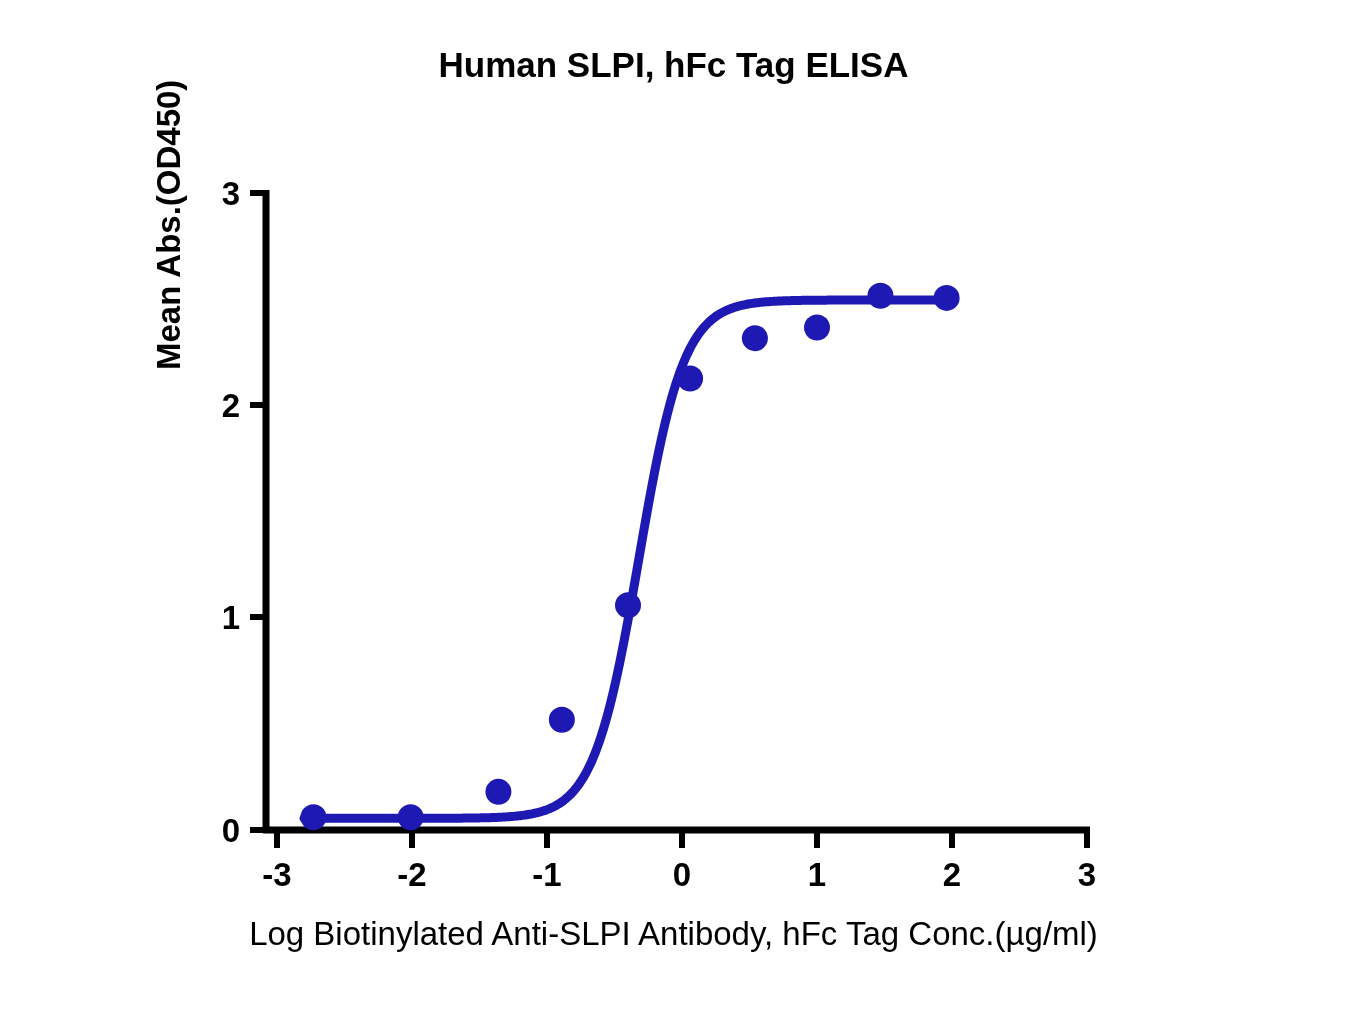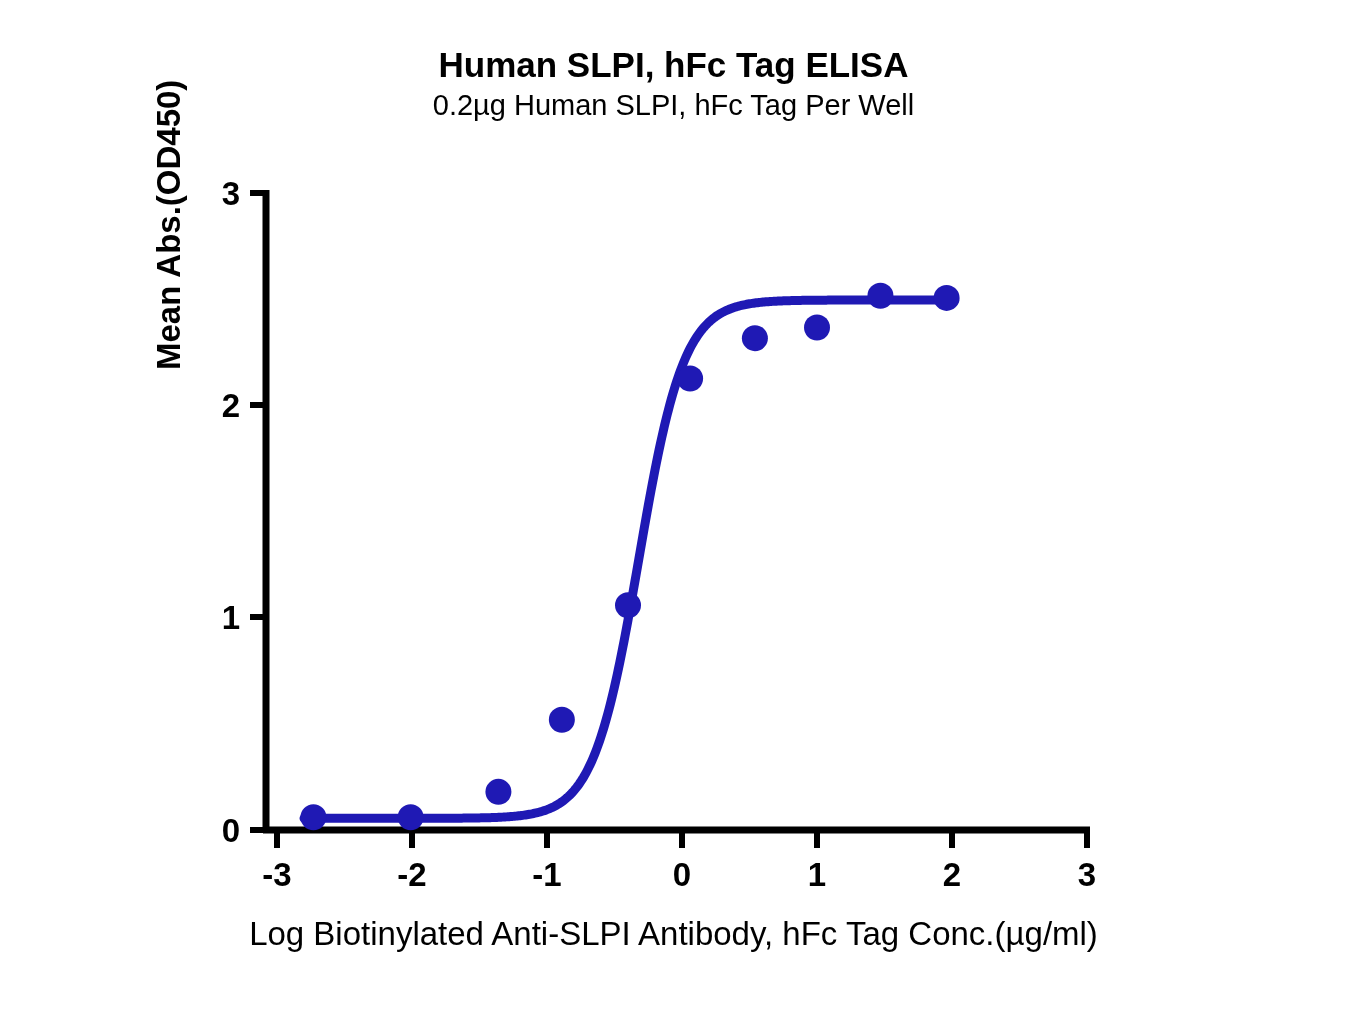--- a/index.html
+++ b/index.html
@@ -79,21 +79,20 @@
     fill: #000;
   }
 </style>
 </head>
 <body>
 
 <div id="figure">
 
   <div class="title-block">
     <div class="chart-title">Human SLPI, hFc Tag ELISA</div>
-    <div class="chart-subtitle">0.2µg Human SLPI, hFc Tag Per Well</div>
   </div>
 
   <div class="y-axis-label">Mean Abs.(OD450)</div>
 
   <svg class="plot" width="1347" height="1018">
     <g>
       <line x1="266" y1="190" x2="266" y2="833" stroke="#000" stroke-width="7"></line>
       <line x1="263" y1="830" x2="1090" y2="830" stroke="#000" stroke-width="7"></line>
     </g>
 

